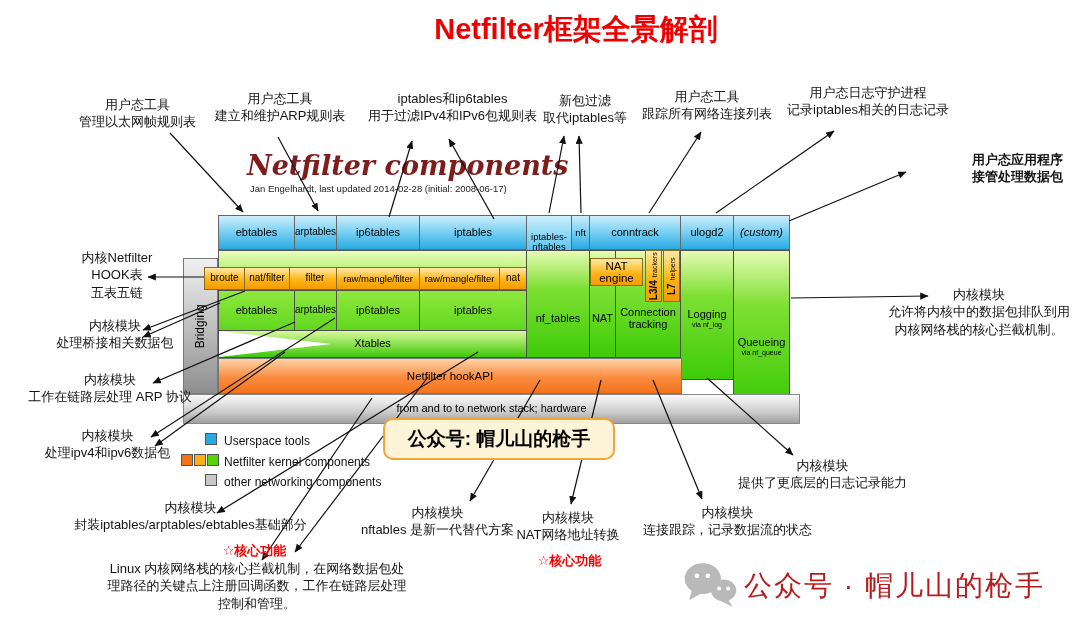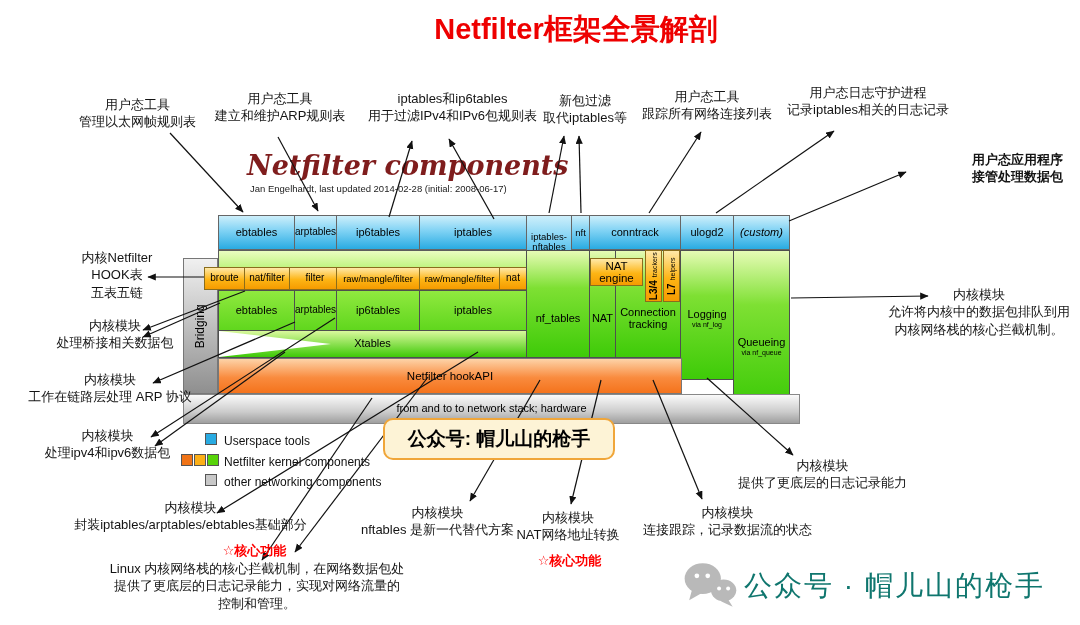--- a/index.html
+++ b/index.html
@@ -25,21 +25,21 @@
   .red{color:#fe0000;font-weight:bold;}
   .legend-label{position:absolute;font-size:12px;color:#111;}
   .lsq{position:absolute;width:12px;height:12px;border:1px solid #555;box-sizing:border-box;}
   #arrows{position:absolute;left:0;top:0;pointer-events:none;}
   #badge{position:absolute;left:383px;top:418px;width:228px;height:38px;border:2px solid #f0a63a;border-radius:10px;
          background:#fdf3d6;display:flex;align-items:center;justify-content:center;font-size:19px;font-weight:bold;color:#000;}
   #main-title{position:absolute;left:50%;transform:translateX(-50%);top:10px;font-size:29px;font-weight:bold;color:#ee0000;white-space:nowrap;margin-left:36px;}
   #nf-heading{position:absolute;left:247px;top:150px;font-family:"DejaVu Serif","Liberation Serif",serif;
               font-style:italic;font-weight:bold;font-size:27px;color:#7f1d1d;}
   #nf-subheading{position:absolute;left:250px;top:183px;font-size:9.5px;color:#222;}
-  #watermark-text{position:absolute;left:744px;top:567px;font-size:28px;color:#0f766e;letter-spacing:2px;}
+  #watermark-text{position:absolute;left:744px;top:567px;font-size:28px;color:#b91c1c;letter-spacing:2px;}
 </style>
 </head>
 <body>
 
 <div id="stage">
 
   <div id="main-title">Netfilter框架全景解剖</div>
 
   <div id="nf-heading">Netfilter components</div>
   <div id="nf-subheading">Jan Engelhardt, last updated 2014-02-28 (initial: 2008-06-17)</div>
@@ -245,21 +245,21 @@
     <div>内核模块</div>
       <div>处理ipv4和ipv6数据包</div>
   </div>
   <div class="ann" style="left:58px;top:499px;width:265px;">
     <div>内核模块</div>
       <div>封装iptables/arptables/ebtables基础部分</div>
   </div>
   <div class="ann red" style="left:212px;top:542px;width:85px;">☆核心功能</div>
   <div class="ann" style="left:92px;top:560px;width:330px;">
     <div>Linux 内核网络栈的核心拦截机制，在网络数据包处</div>
-      <div>提供了更底层的日志记录能力，实现对网络流量的</div>
+      <div>理路径的关键点上注册回调函数，工作在链路层处理</div>
       <div>控制和管理。</div>
   </div>
   <div class="ann" style="left:355px;top:504px;width:165px;">
     <div>内核模块</div>
       <div>nftables 是新一代替代方案</div>
   </div>
   <div class="ann" style="left:508px;top:509px;width:120px;">
     <div>内核模块</div>
       <div>NAT网络地址转换</div>
   </div>

